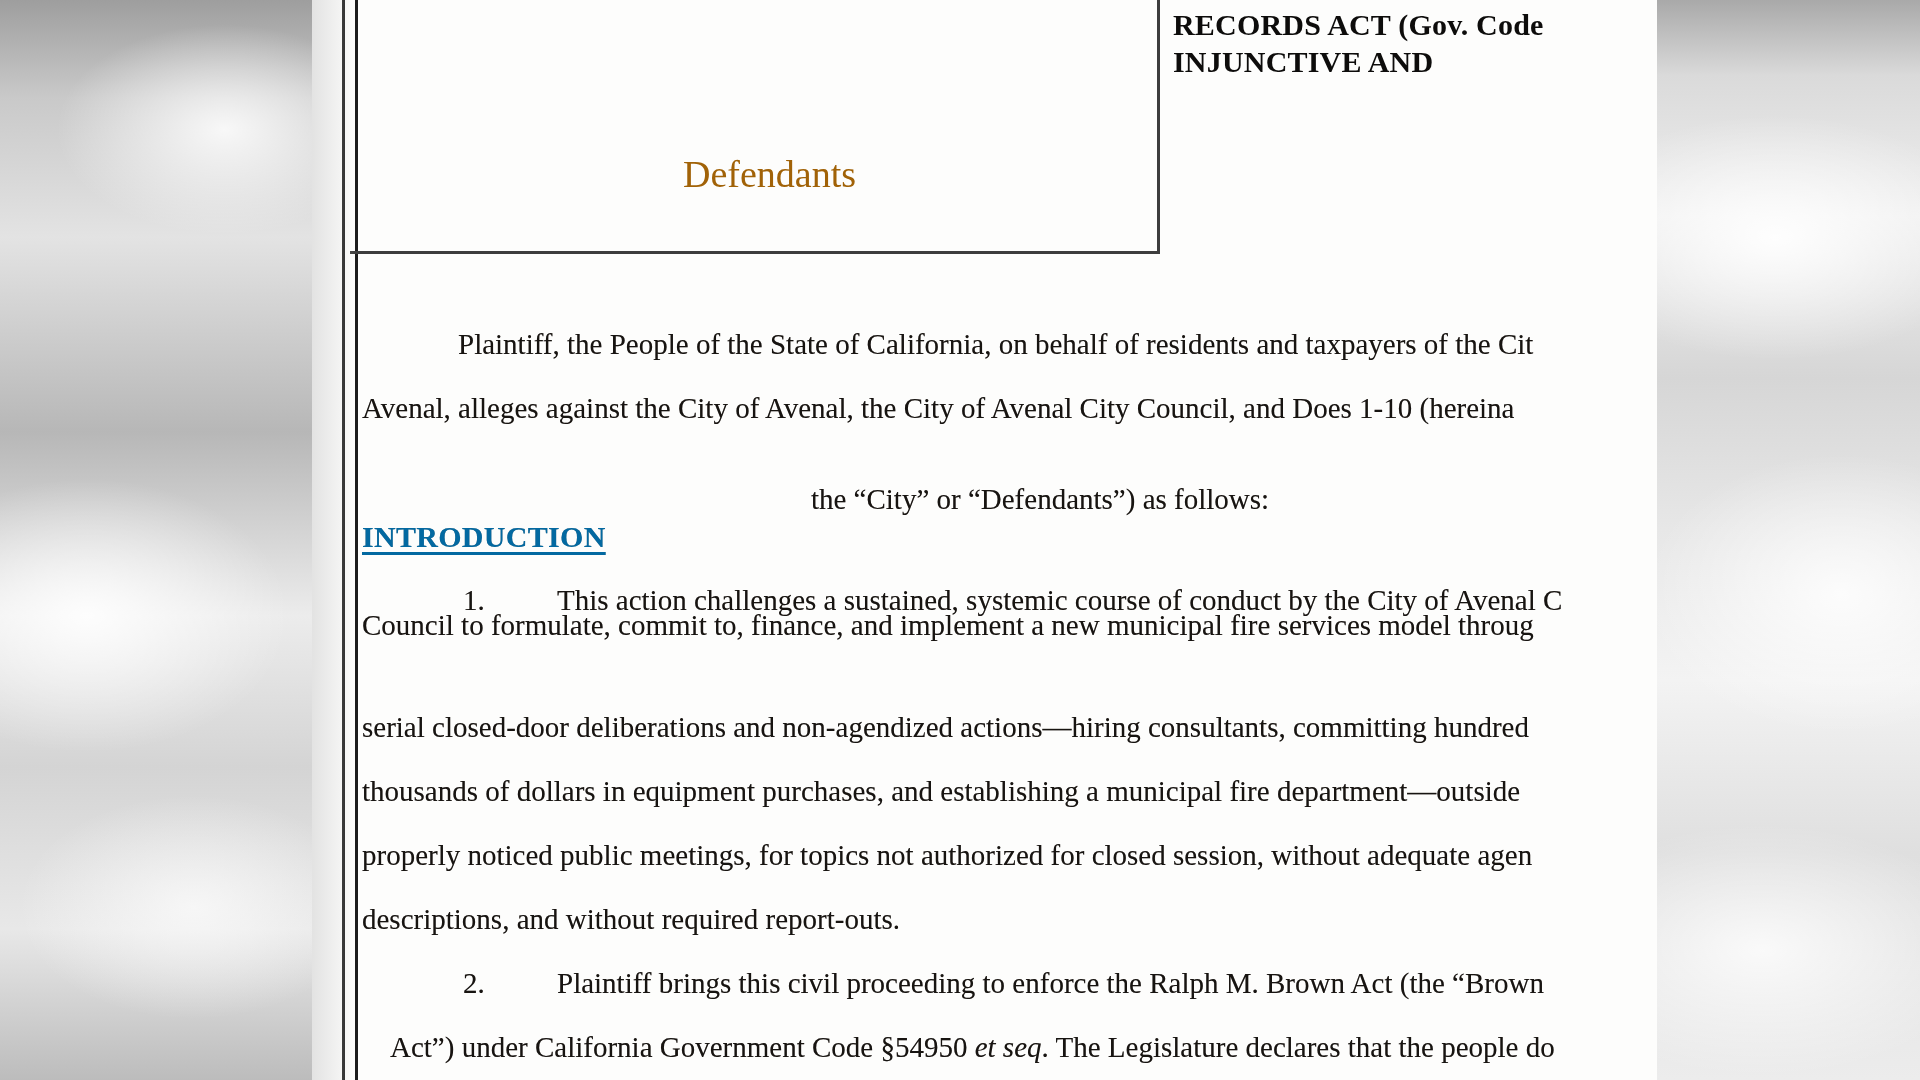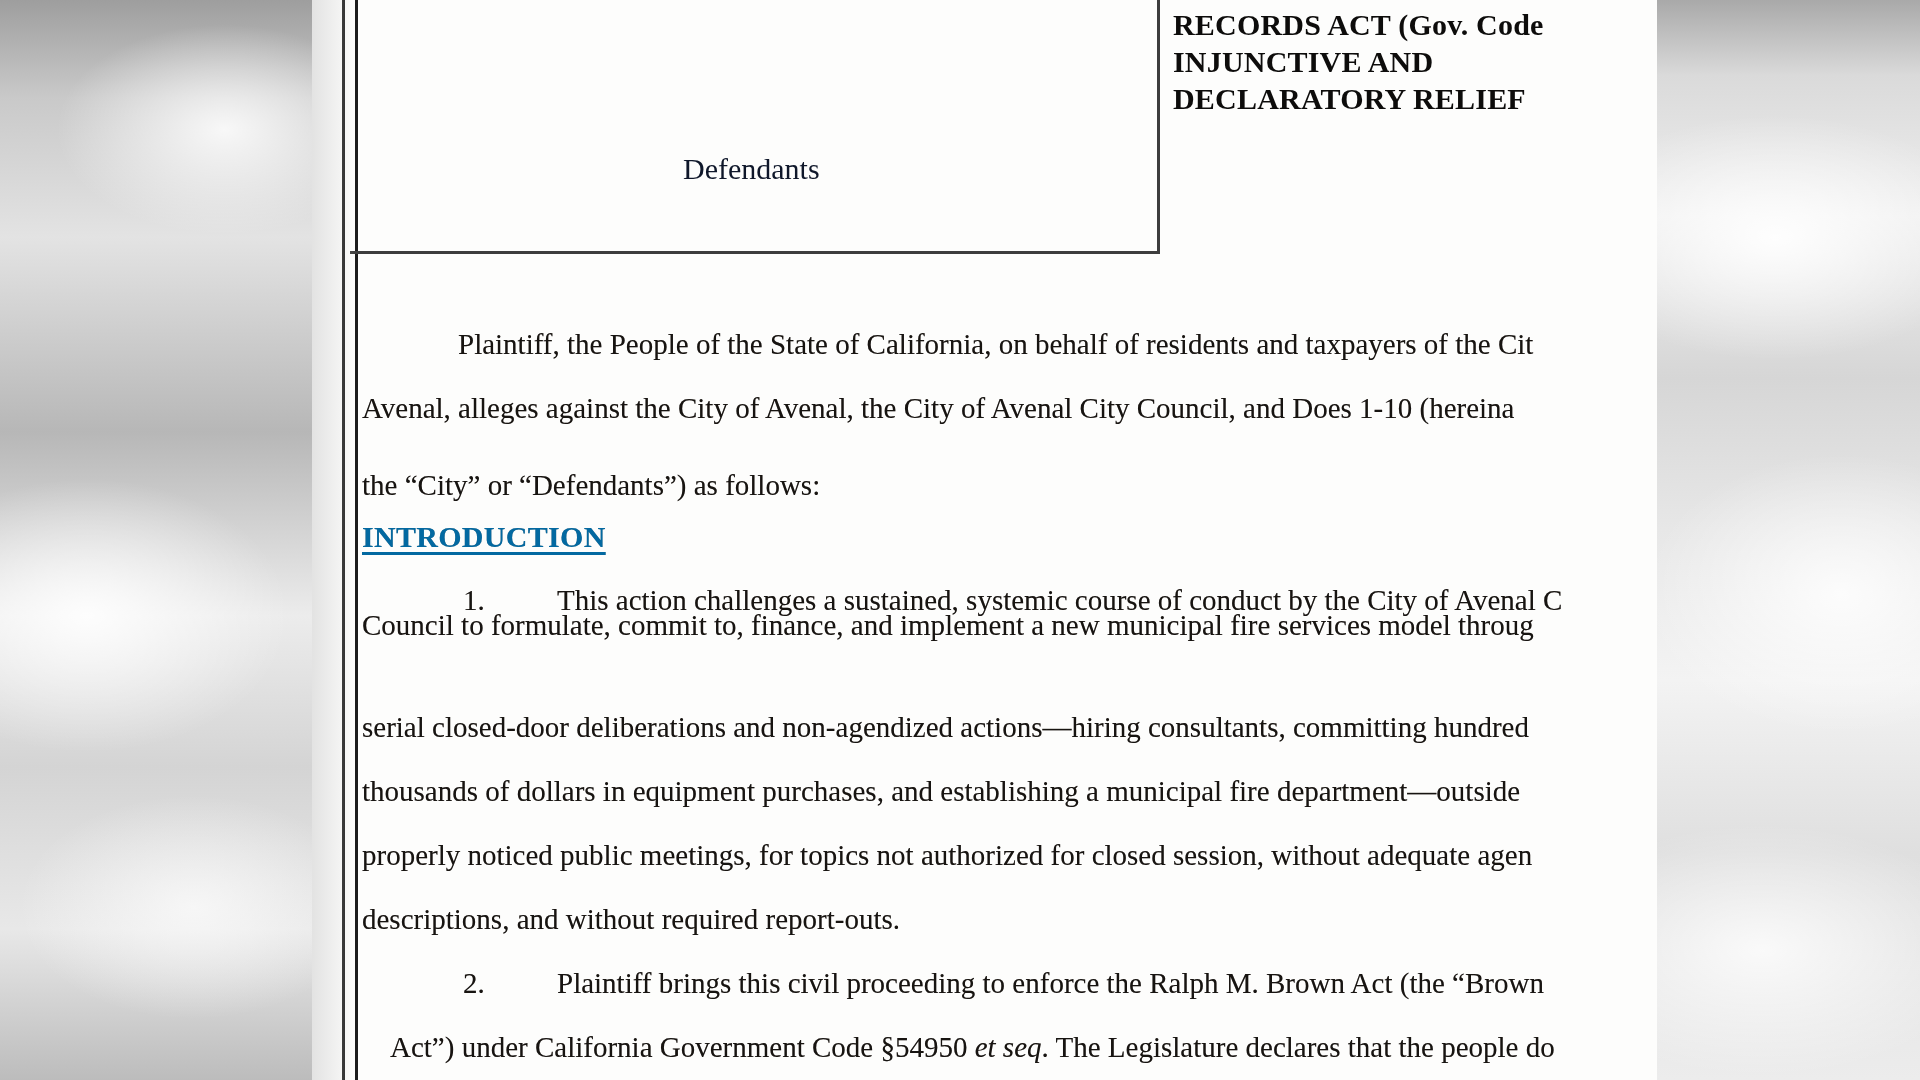--- a/index.html
+++ b/index.html
@@ -28,21 +28,21 @@
   .caption-right{
     position:absolute;left:857px;top:0;width:3px;height:254px;background:#3d3d3d;
   }
 
   .caption-names{
     position:absolute;left:52px;top:38px;width:706px;
     text-align:center;font-size:31px;line-height:37px;white-space:nowrap;
     color:#181512;
   }
   .defendants{
-    position:absolute;left:383px;top:152px;font-size:30px;color:#0f172a;
+    position:absolute;left:383px;top:152px;font-size:38px;color:#a16207;
   }
 
   
   .case-col{
     position:absolute;left:873px;top:6px;width:560px;
     font-weight:bold;font-size:30px;line-height:37px;color:#0d0c0b;
     letter-spacing:.2px;
   }
   .case-col .cline{white-space:nowrap;}
 
@@ -96,27 +96,26 @@
 
     <div class="caption-bottom"></div>
     <div class="caption-right"></div>
 
 
     <div class="defendants">Defendants</div>
 
     <div class="case-col" id="case-col">
         <div class="cline"><span>RECORDS ACT (Gov. Code</span></div>
         <div class="cline"><span>INJUNCTIVE AND</span></div>
-        <div class="cline"><span>DECLARATORY RELIEF</span></div>
       </div>
 
     <div class="content" id="body-lines">
         <div class="line indent" style="top: 328px;"><span>Plaintiff, the People of the State of California, on behalf of residents and taxpayers of the Cit</span></div>
         <div class="line flush" style="top: 391.9px;"><span>Avenal, alleges against the City of Avenal, the City of Avenal City Council, and Does 1-10 (hereina</span></div>
-        <div class="line flush" style="top: 469px;"><span>the “City” or “Defendants”) as follows:</span></div>
+        <div class="line flush" style="top: 483px; text-align: center;"><span>the “City” or “Defendants”) as follows:</span></div>
         <div class="line heading" style="top: 519.7px;"><span>INTRODUCTION</span></div>
         <div class="line numbered" style="top: 583.6px;"><span class="num">1.</span><span>This action challenges a sustained, systemic course of conduct by the City of Avenal C</span></div>
         <div class="line flush" style="top: 609px;"><span>Council to formulate, commit to, finance, and implement a new municipal fire services model throug</span></div>
         <div class="line flush" style="top: 711.4px;"><span>serial closed-door deliberations and non-agendized actions—hiring consultants, committing hundred</span></div>
         <div class="line flush" style="top: 775.3px;"><span>thousands of dollars in equipment purchases, and establishing a municipal fire department—outside</span></div>
         <div class="line flush" style="top: 839.2px;"><span>properly noticed public meetings, for topics not authorized for closed session, without adequate agen</span></div>
         <div class="line flush" style="top: 903.1px;"><span>descriptions, and without required report-outs.</span></div>
         <div class="line numbered" style="top: 967px;"><span class="num">2.</span><span>Plaintiff brings this civil proceeding to enforce the Ralph M. Brown Act (the “Brown</span></div>
         <div class="line flush" style="top: 1030.9px; margin-left: 28px;"><span>Act”) under California Government Code §54950 </span><span class="it">et seq</span><span>. The Legislature declares that the people do</span></div>
       </div>

